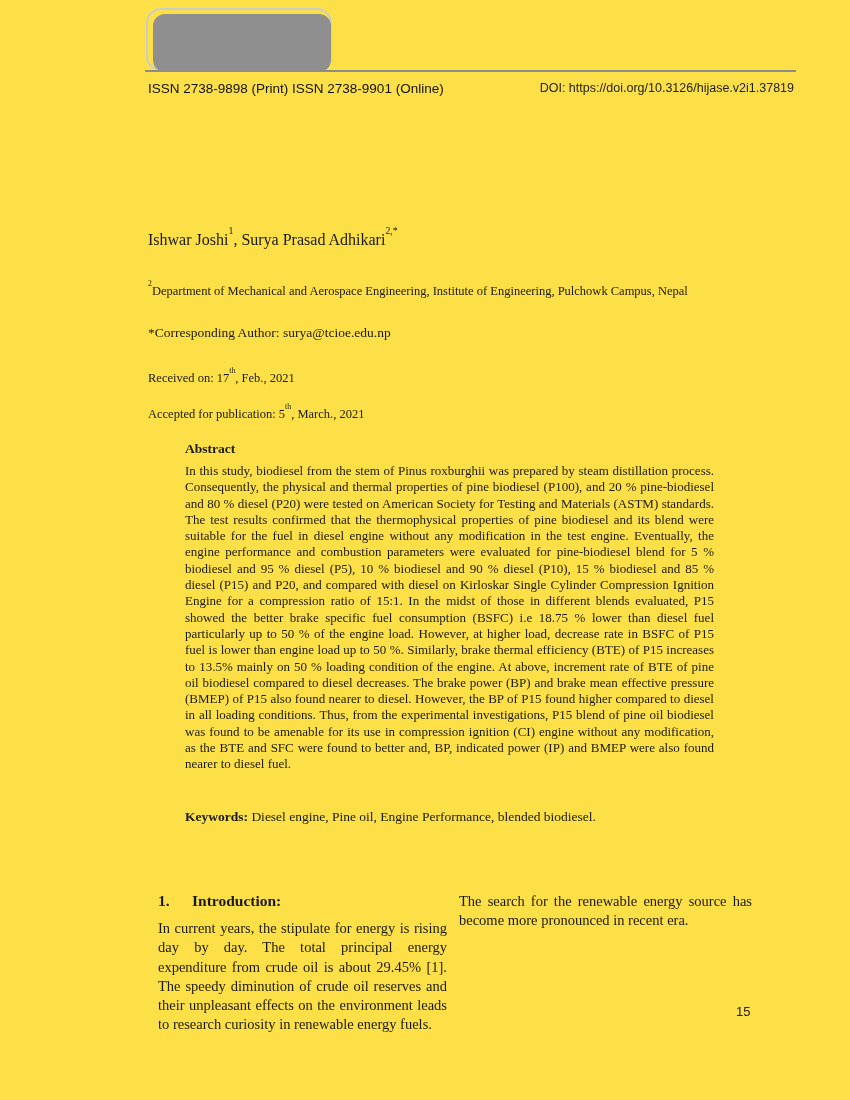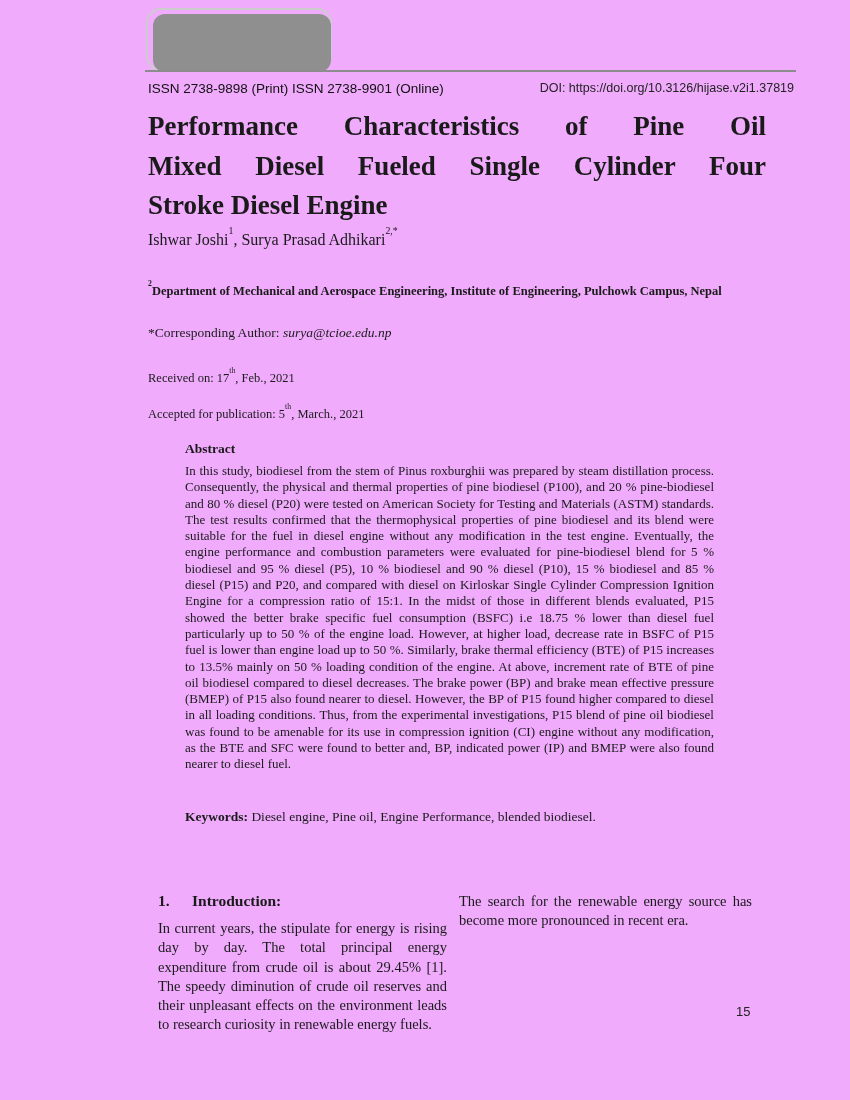--- a/index.html
+++ b/index.html
@@ -2,21 +2,21 @@
 <html><head>
 <meta charset="utf-8">
 <style>
   * { margin: 0; padding: 0; box-sizing: border-box; }
   html, body { background: #e9e9e9; }
   .page {
     position: relative;
     width: 850px;
     height: 1100px;
     margin: 0 auto;
-    background: #f0abfc;
+    background: #fde047;
     font-family: "Liberation Serif", serif;
     color: #1a1a1a;
     overflow: hidden;
   }
 
   
   .logo-wrap { position: absolute; left: 146px; top: 8px; width: 192px; height: 66px; }
   .logo-outline {
     position: absolute; left: 0; top: 0; width: 186px; height: 63px;
     border: 2px solid #cccccc; border-radius: 15px; background: transparent;
@@ -38,23 +38,23 @@
   
   .title { position: absolute; left: 148px; top: 107px; width: 618px; font-weight: bold; font-size: 27px; }
   .tline { display: block; line-height: 39.5px; }
   .just { text-align: justify; text-align-last: justify; }
 
   .sup { font-size: 0.62em; position: relative; top: -0.45em; line-height: 0; }
 
   .authors { position: absolute; left: 148px; top: 231px; font-size: 16px; }
   .affil { position: absolute; left: 148px; font-size: 12.5px; }
   .affil-1 { top: 259px; }
-  .affil-2 { top: 284px; font-weight: bold; }
+  .affil-2 { top: 284px; }
   .corr { position: absolute; left: 148px; top: 325px; font-size: 13.5px; }
-  .corr .email { font-style: italic; }
+  .corr .email { }
   .daterow { position: absolute; left: 148px; font-size: 12.5px; }
   .received { top: 371px; }
   .accepted { top: 407px; }
 
   
   .abs-head { position: absolute; left: 185px; top: 441px; font-size: 13.5px; font-weight: bold; }
   .abs-body {
     position: absolute; left: 185px; top: 463px; width: 529px;
     font-size: 13px; line-height: 16.3px; text-align: justify;
   }
@@ -83,25 +83,20 @@
   <div class="logo-wrap">
     <div class="logo-outline"></div>
     <div class="logo-fill"></div>
   </div>
 
   <div class="rule"></div>
 
   <div class="issn">ISSN 2738-9898 (Print) ISSN 2738-9901 (Online)</div>
   <div class="doi">DOI: https://doi.org/10.3126/hijase.v2i1.37819</div>
 
-  <h1 class="title">
-    <span class="tline just">Performance Characteristics of Pine Oil</span>
-    <span class="tline just">Mixed Diesel Fueled Single Cylinder Four</span>
-    <span class="tline">Stroke Diesel Engine</span>
-  </h1>
 
   <div class="authors"><span>Ishwar Joshi</span><sup class="sup">1</sup><span>, </span><span>Surya Prasad Adhikari</span><sup class="sup">2,*</sup></div>
 
 
   <div class="affil affil-2"><sup class="sup">2</sup><span>Department of Mechanical and Aerospace Engineering, Institute of Engineering, Pulchowk Campus, Nepal</span></div>
 
   <div class="corr"><span>*Corresponding Author: </span><span class="email">surya@tcioe.edu.np</span></div>
 
   <div class="daterow received"><span>Received on: 17</span><sup class="sup">th</sup><span>, Feb., 2021</span></div>
 

